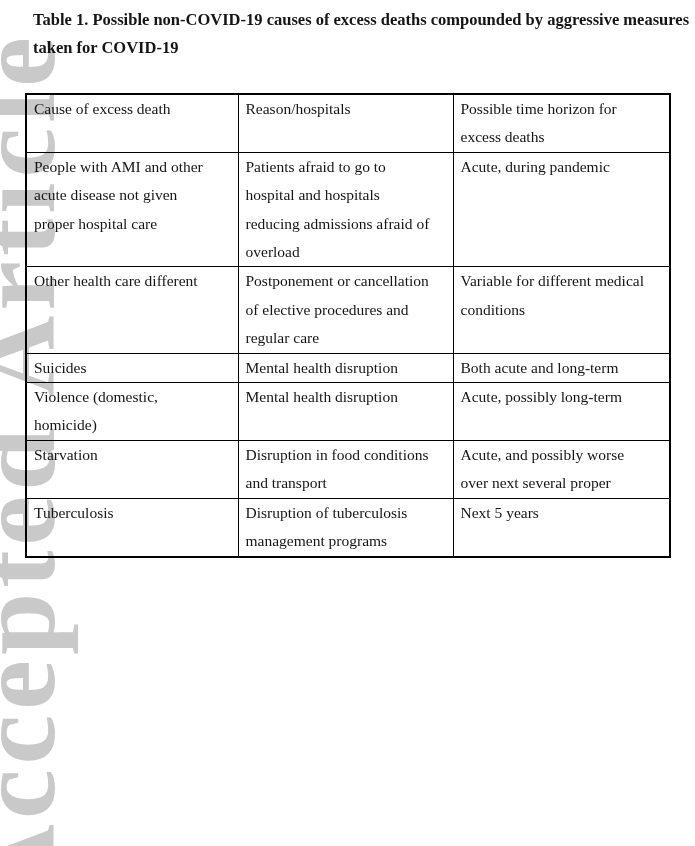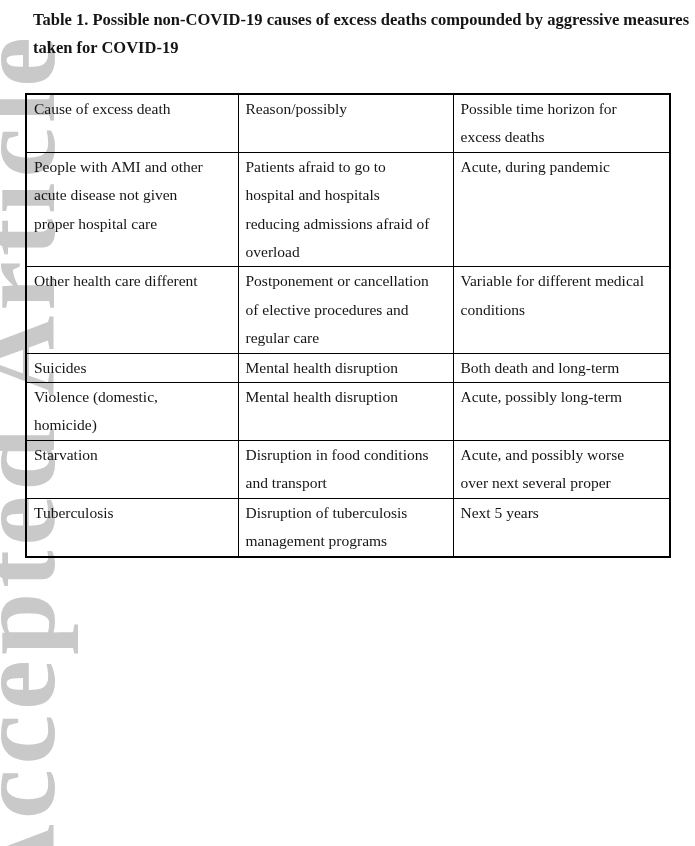--- a/index.html
+++ b/index.html
@@ -78,21 +78,21 @@
 
 <table class="data-table">
   <colgroup>
     <col style="width:212px">
     <col style="width:215px">
     <col style="width:217px">
   </colgroup>
   <thead>
     <tr>
         <th>Cause of excess death</th>
-        <th>Reason/possibly</th>
+        <th>Reason/hospitals</th>
         <th>Possible time horizon for
 excess deaths</th>
       </tr>
   </thead>
   <tbody>
       <tr>
         <td>People with AMI and other
 acute disease not given
 proper hospital care</td>
         <td>Patients afraid to go to
@@ -105,21 +105,21 @@
         <td>Other health care different</td>
         <td>Postponement or cancellation
 of elective procedures and
 regular care</td>
         <td>Variable for different medical
 conditions</td>
       </tr>
       <tr>
         <td>Suicides</td>
         <td>Mental health disruption</td>
-        <td>Both death and long-term</td>
+        <td>Both acute and long-term</td>
       </tr>
       <tr>
         <td>Violence (domestic,
 homicide)</td>
         <td>Mental health disruption</td>
         <td>Acute, possibly long-term</td>
       </tr>
       <tr>
         <td>Starvation</td>
         <td>Disruption in food conditions

